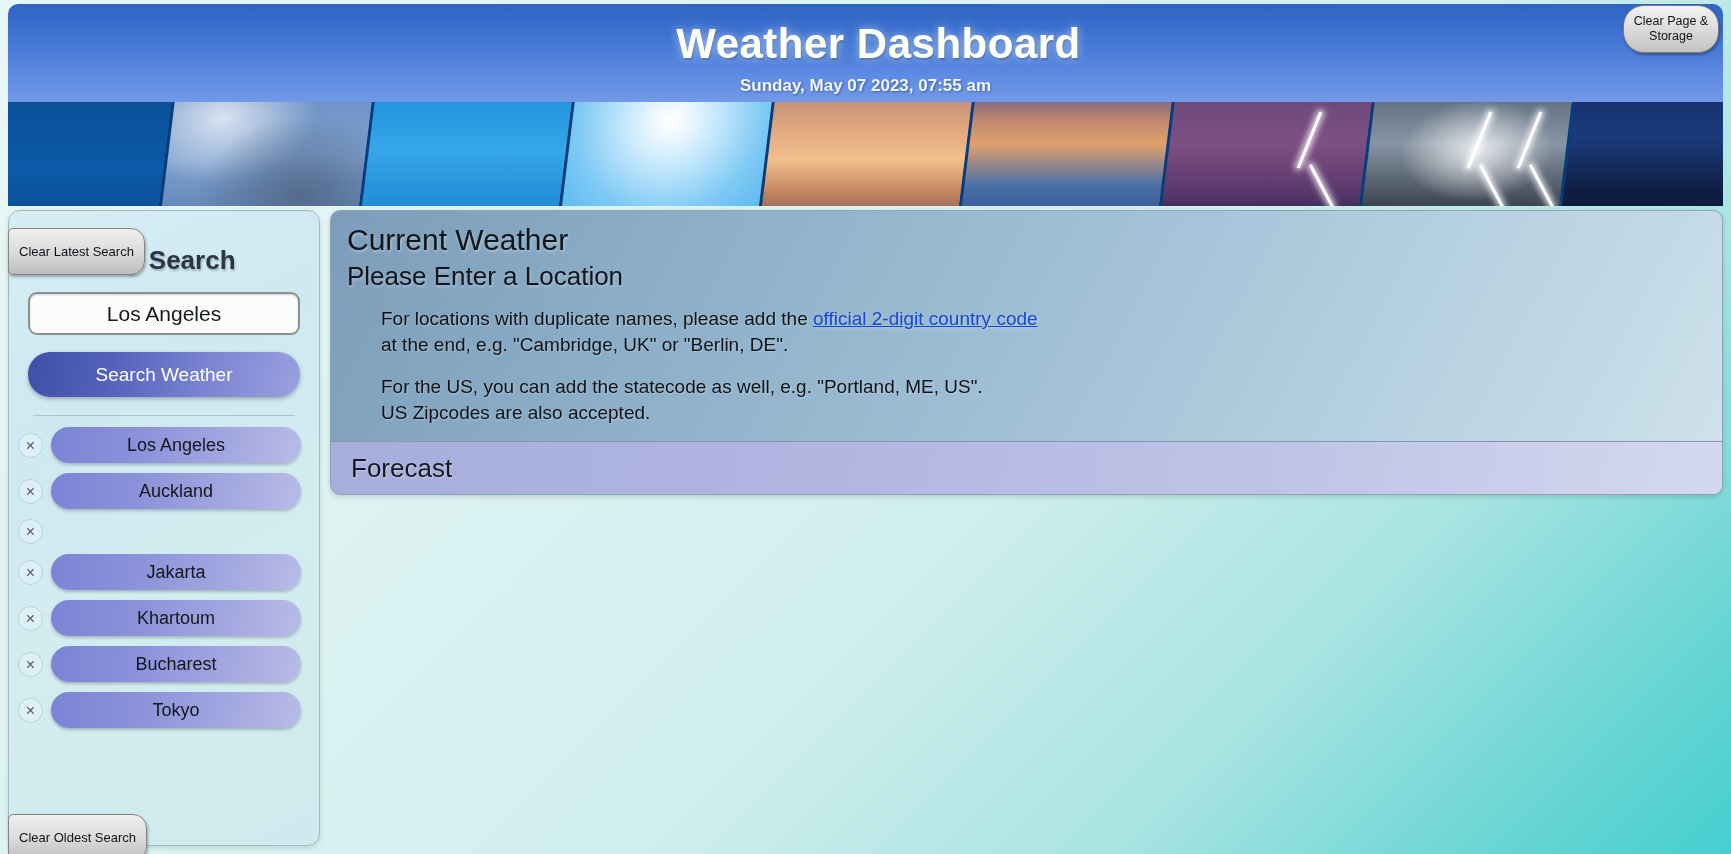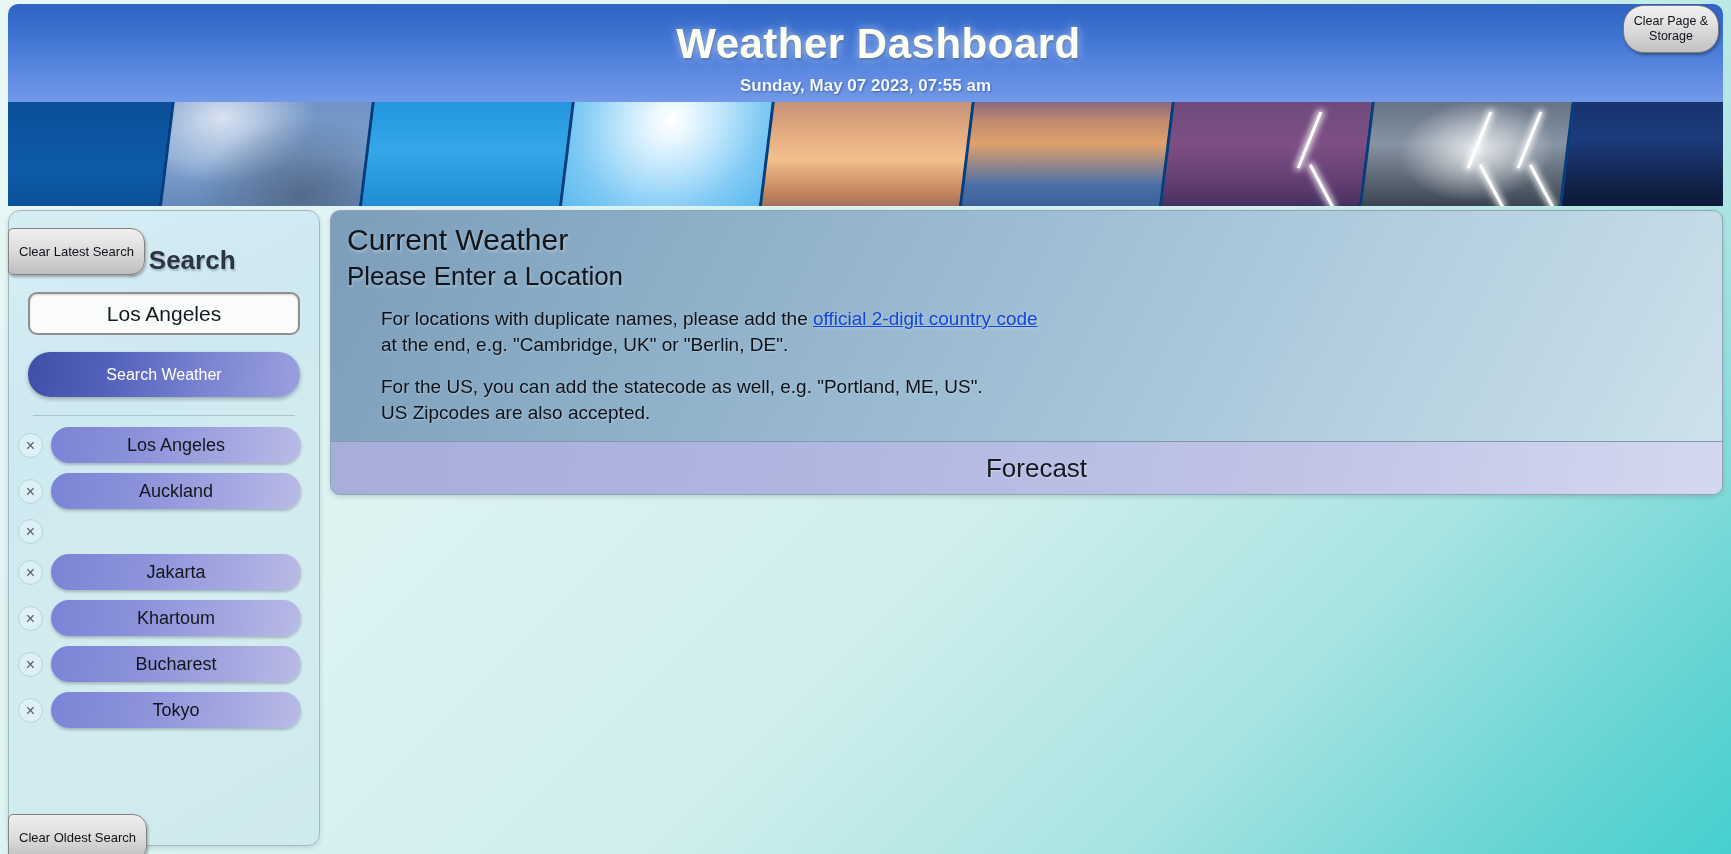--- a/index.html
+++ b/index.html
@@ -197,21 +197,21 @@
   .search-btn {
     display: block;
     margin: 17px auto 0 auto;
     width: 272px;
     height: 45px;
     border: none;
     border-radius: 22px;
     background: linear-gradient(100deg, #3f4fa8 0%, #5361bb 30%, #7b84d2 65%, #9aa0de 100%);
     color: #ffffff;
     font-family: "Liberation Sans", sans-serif;
-    font-size: 16px;
+    font-size: 19px;
     cursor: pointer;
     box-shadow: 0 2px 4px rgba(0,0,0,0.28);
   }
 
   .divider {
     width: 262px;
     height: 1px;
     background: #aac4ce;
     margin: 18px auto 0 auto;
   }
@@ -305,21 +305,20 @@
 
   .forecast-bar {
     position: absolute;
     left: 0; bottom: 0;
     width: 100%;
     height: 53px;
     border-top: 1px solid #8795ad;
     background: linear-gradient(100deg, #a8aedc 0%, #b0b6e0 35%, #c0c5e7 70%, #d4d8ef 100%);
     display: flex;
     align-items: center;
-    justify-content: center;
   }
   .forecast-title {
     font-size: 26px;
     color: #15181f;
     margin-left: 20px;
     text-shadow: 1px 1px 2px rgba(255,255,255,0.35);
   }
 </style>
 </head>
 <body>

